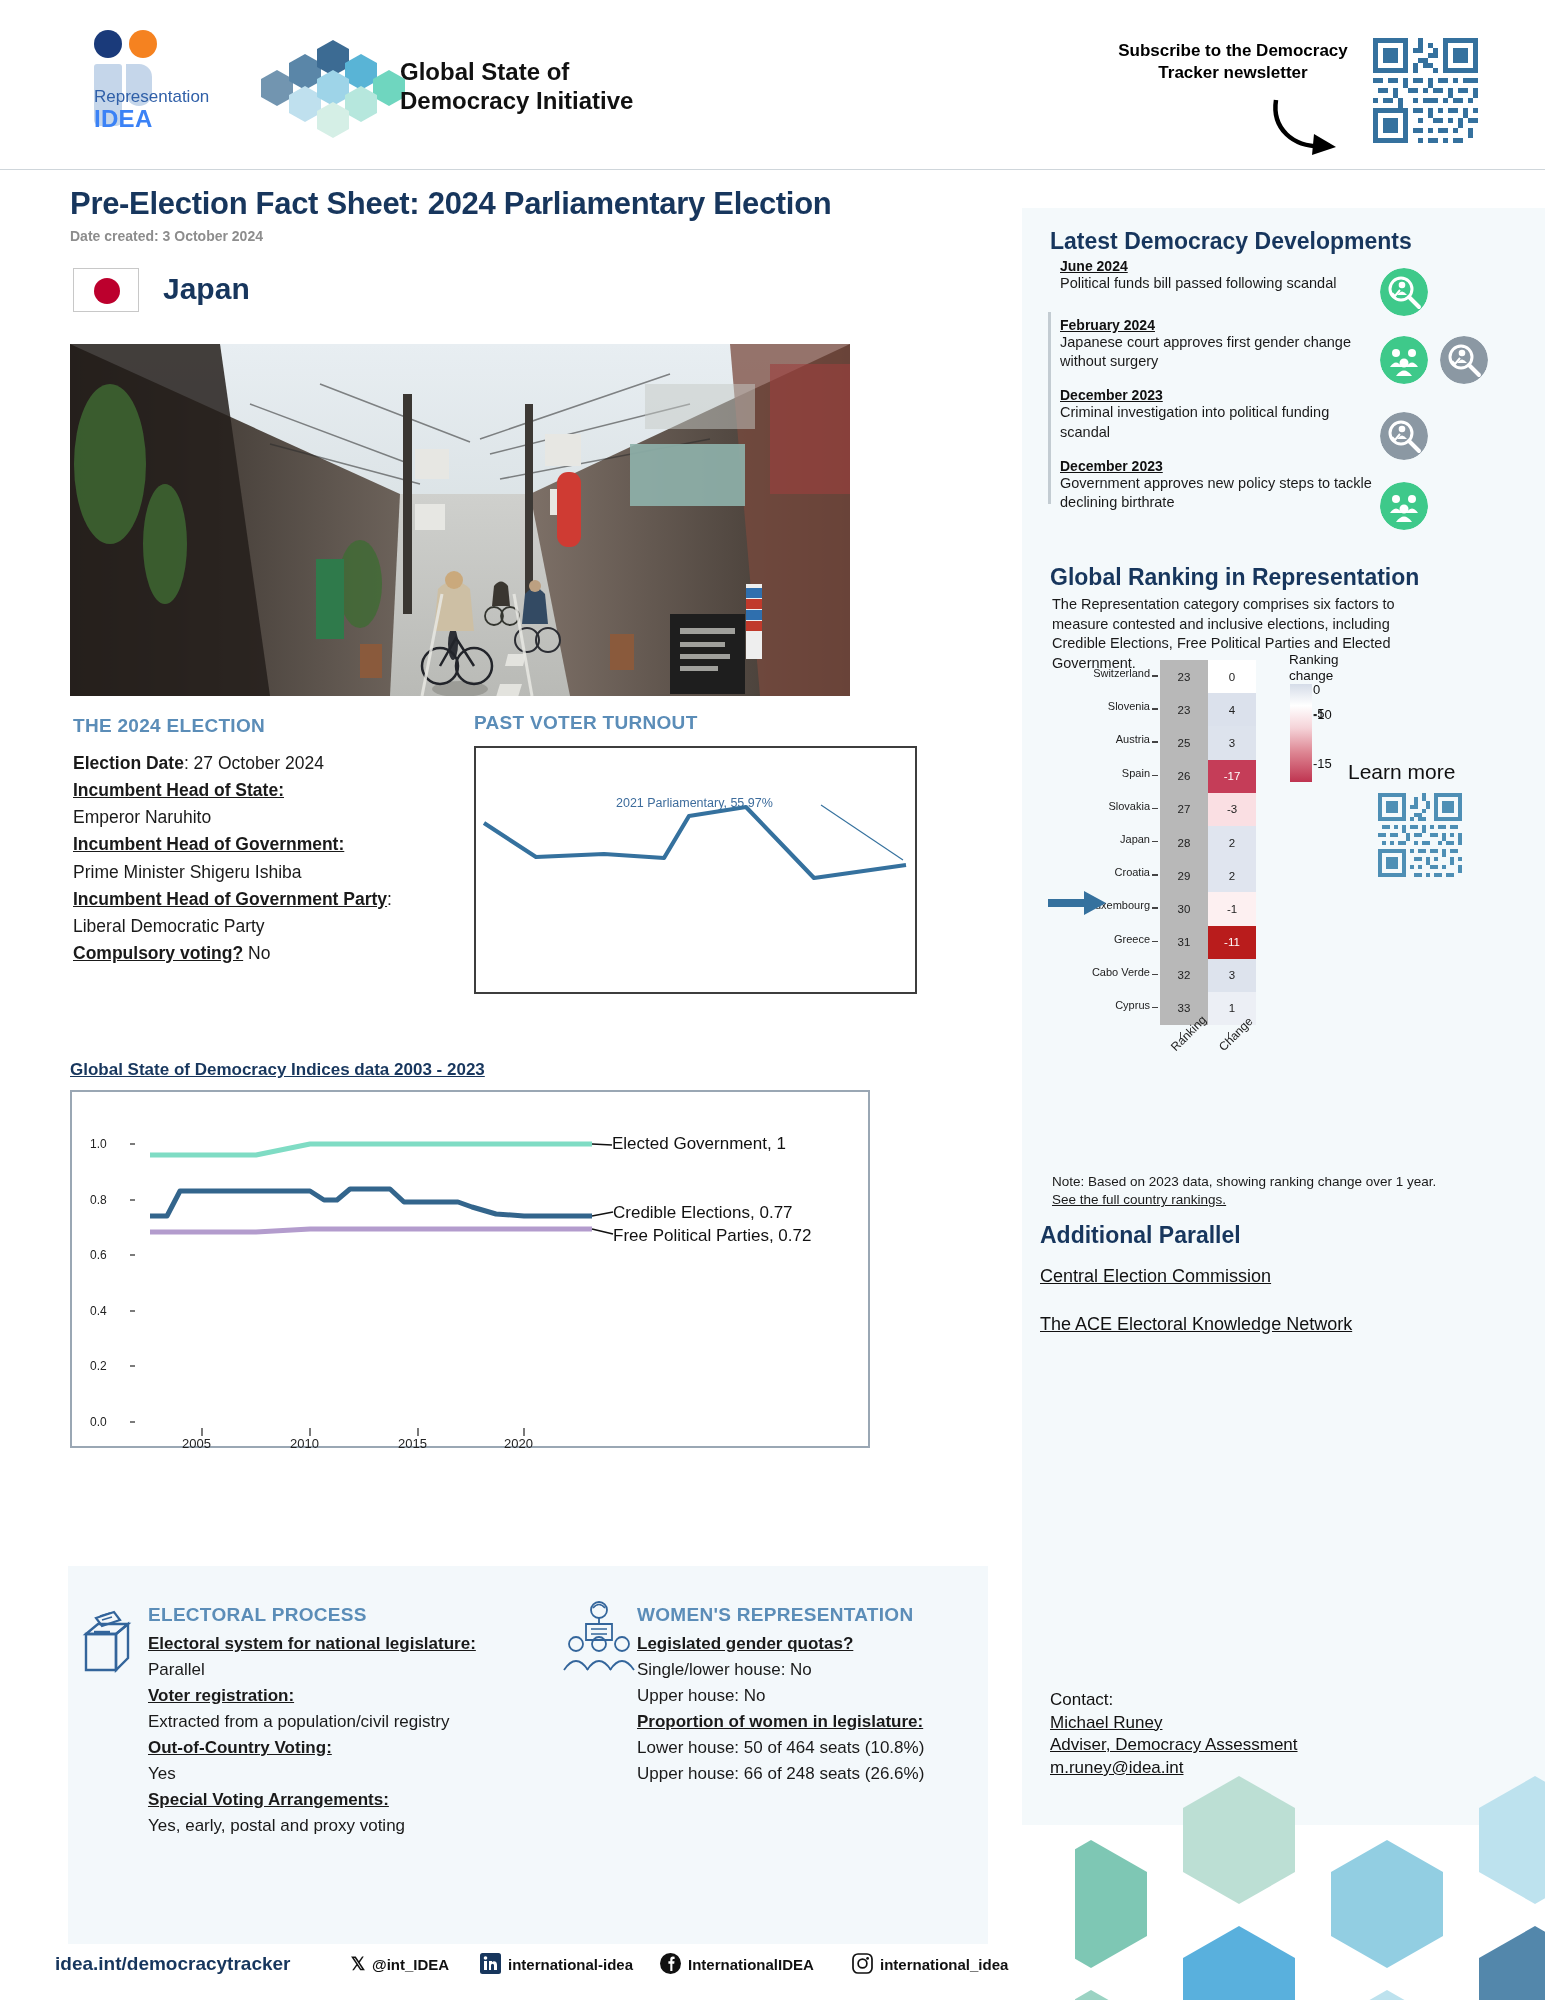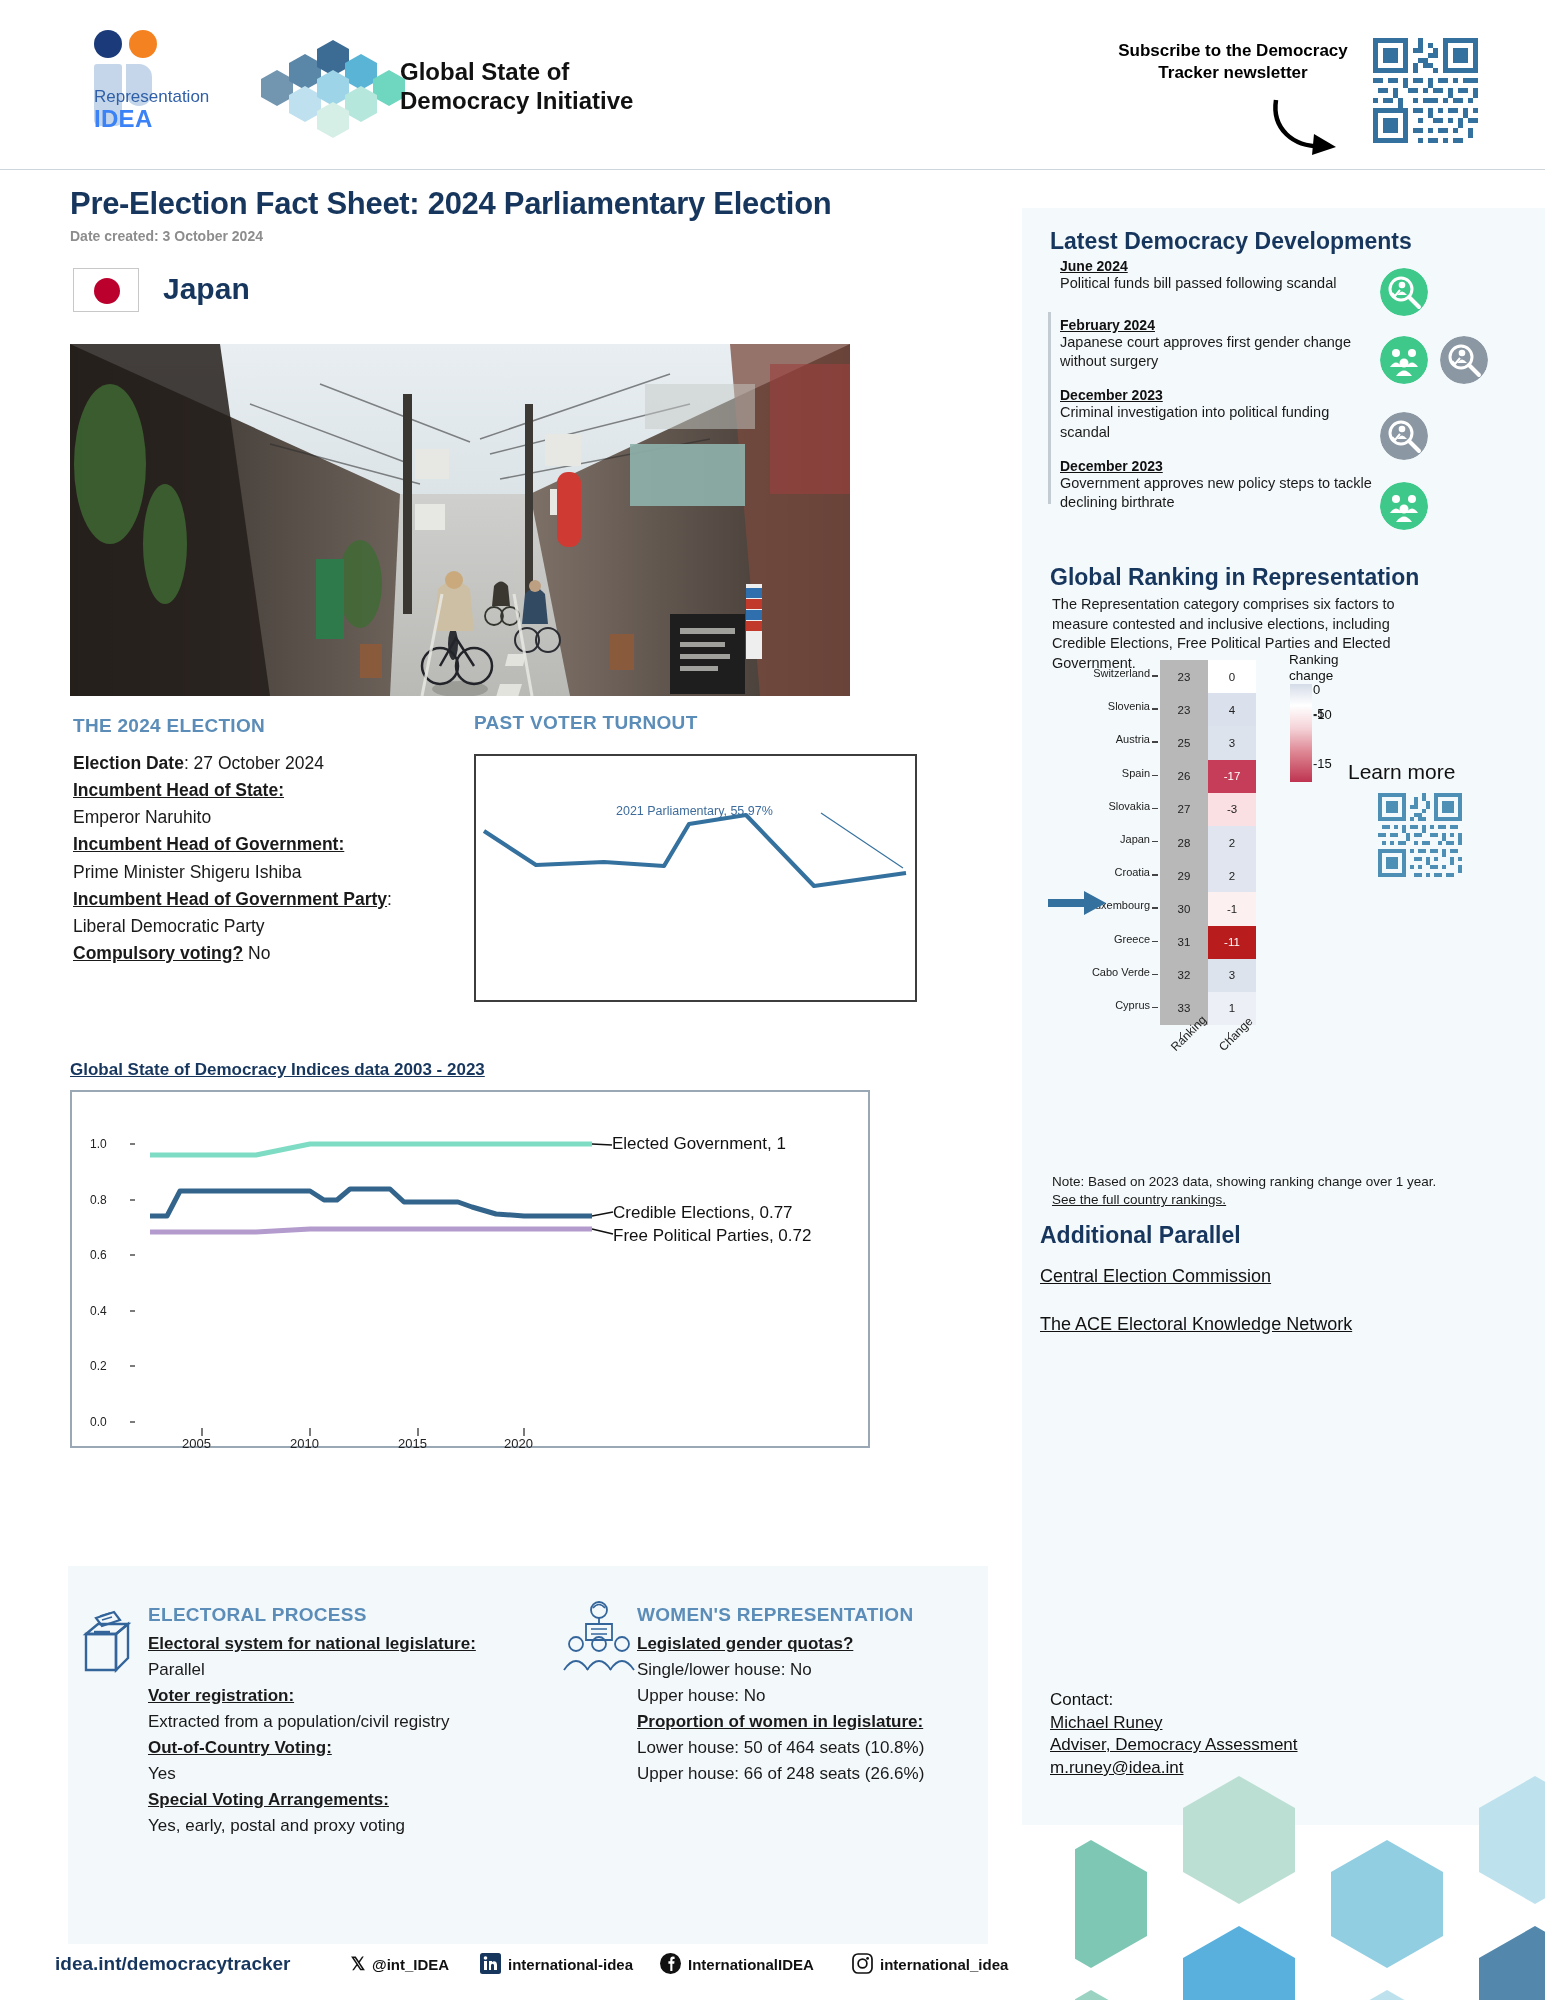--- a/index.html
+++ b/index.html
@@ -54,21 +54,21 @@
       overflow: hidden; background: #5e5248;}
 
   .sec-head { font-size: 19px; font-weight: bold; color: #5b8db8; letter-spacing: .3px;}
   .election-col { position: absolute; left: 73px; top: 715px; width: 400px;}
   .election-col .row { font-size: 17.5px; color: #1a1a1a; line-height: 1.55; }
   .election-col .lbl { font-weight: bold; }
   .election-col .lbl.u { text-decoration: underline; }
   .election-col .sec-head { margin-bottom: 13px; }
 
   .turnout-wrap { position: absolute; left: 474px; top: 712px; width: 445px;}
-  .turnout-box { margin-top: 20px; width: 443px; height: 248px; border: 2px solid #3d3d3d;
+  .turnout-box { margin-top: 12px; width: 443px; height: 248px; border: 2px solid #3d3d3d;
       background: #fff; position: relative;}
   .turnout-label { position: absolute; font-size: 12.5px; color: #3d6c9c; }
 
   .gsod-sub { position: absolute; left: 70px; top: 1060px; font-size: 17px;
       font-weight: bold; color: #17365d; text-decoration: underline; }
   .chart-box { position: absolute; left: 70px; top: 1090px; width: 800px; height: 358px;
       border: 2px solid #9aa7b4; background:#fff;}
   .axis-y-lbl { position: absolute; font-size: 12px; color: #222; }
   .axis-x-lbl { position: absolute; font-size: 13px; color: #222; }
   .series-lbl { position: absolute; font-size: 17px; color: #111; white-space: nowrap;}

